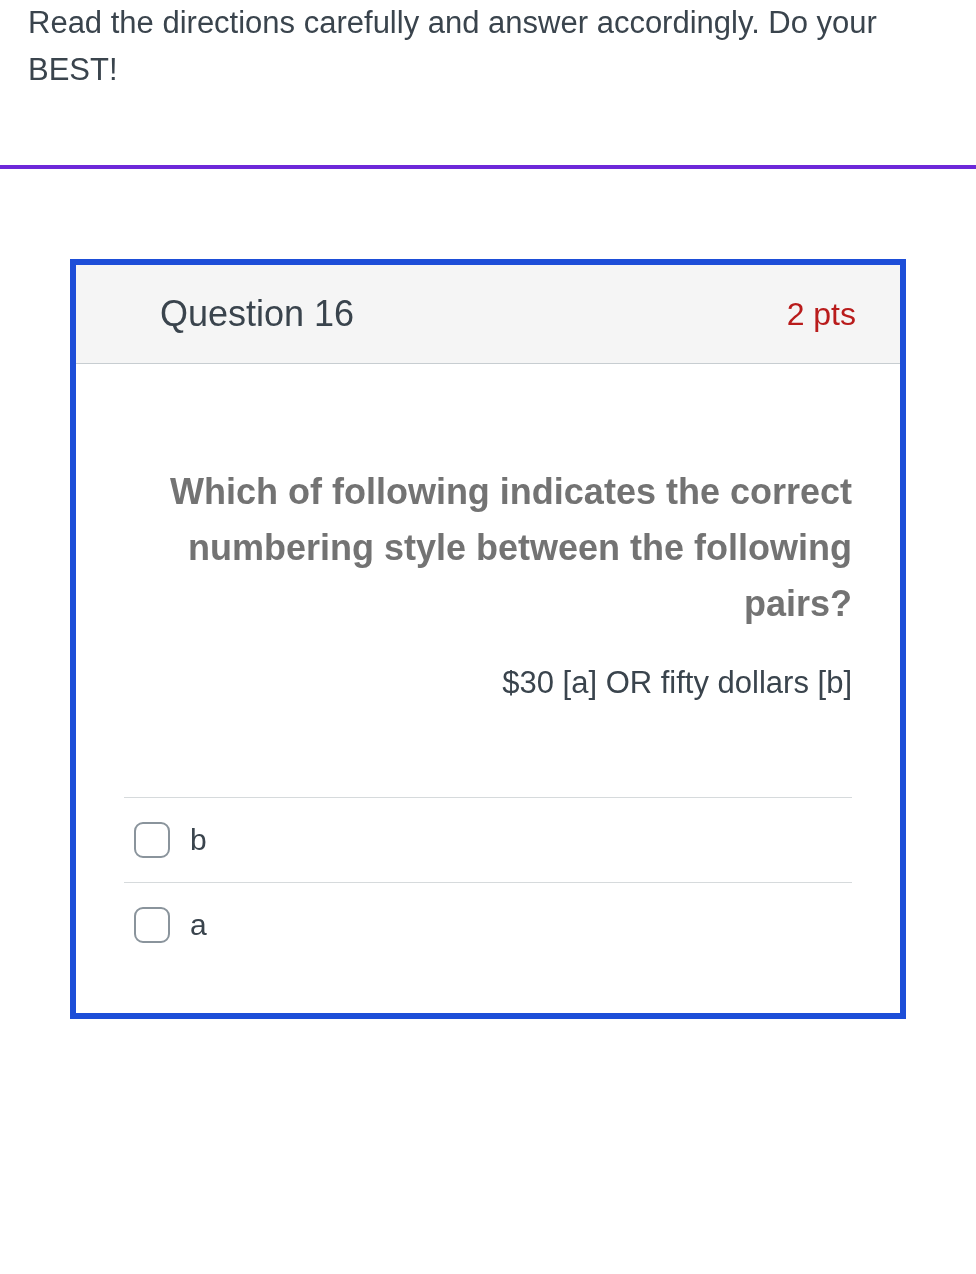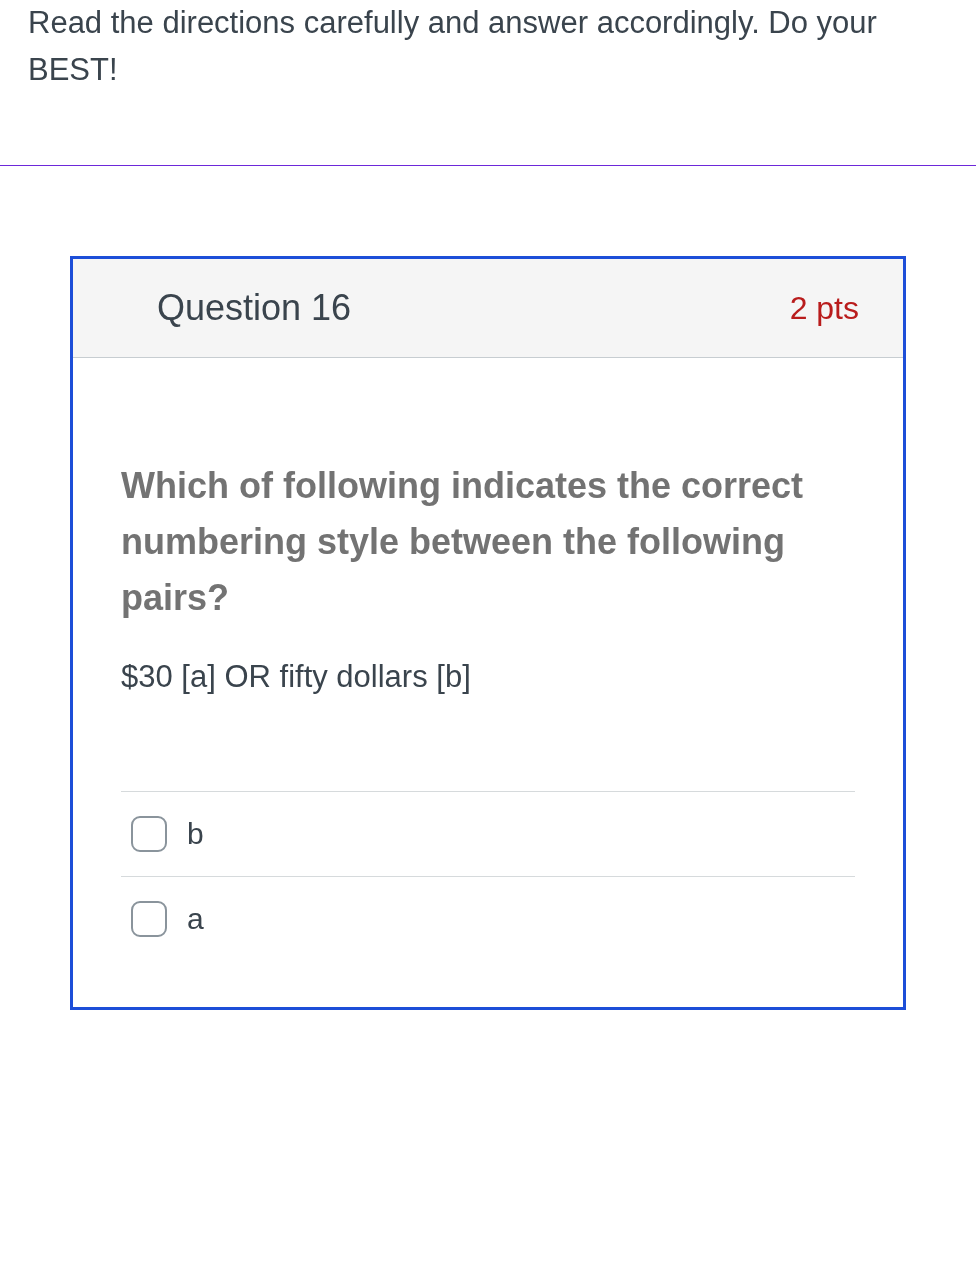--- a/index.html
+++ b/index.html
@@ -10,34 +10,35 @@
     body {
       font-family: 'Helvetica Neue', Helvetica, Arial, sans-serif;
       font-weight: 300;
       color: #3a444d;
       background: #ffffff;
       width: 976px;
       padding: 0;
     }
     .instructions {
       padding: 0 28px 40px 28px;
-      border-bottom: 1px solid #6d28d9;
+      border-bottom: 4px solid #6d28d9;
     }
     .instructions p {
       font-size: 31px;
       line-height: 1.5;
       font-weight: 300;
       color: #3a444d;
     }
     .instructions p:first-child {
       margin-bottom: 32px;
     }
     .question-container {
       margin: 90px 70px 16px 70px;
-      border: 3px solid #1d4ed8;
+      border: 6px solid #1d4ed8;
+      text-align: right;
     }
     .question-header {
       display: flex;
       justify-content: space-between;
       align-items: center;
       padding: 28px 44px 28px 84px;
       background: #f5f5f5;
       border-bottom: 1px solid #c7cdd1;
     }
     .question-title {

